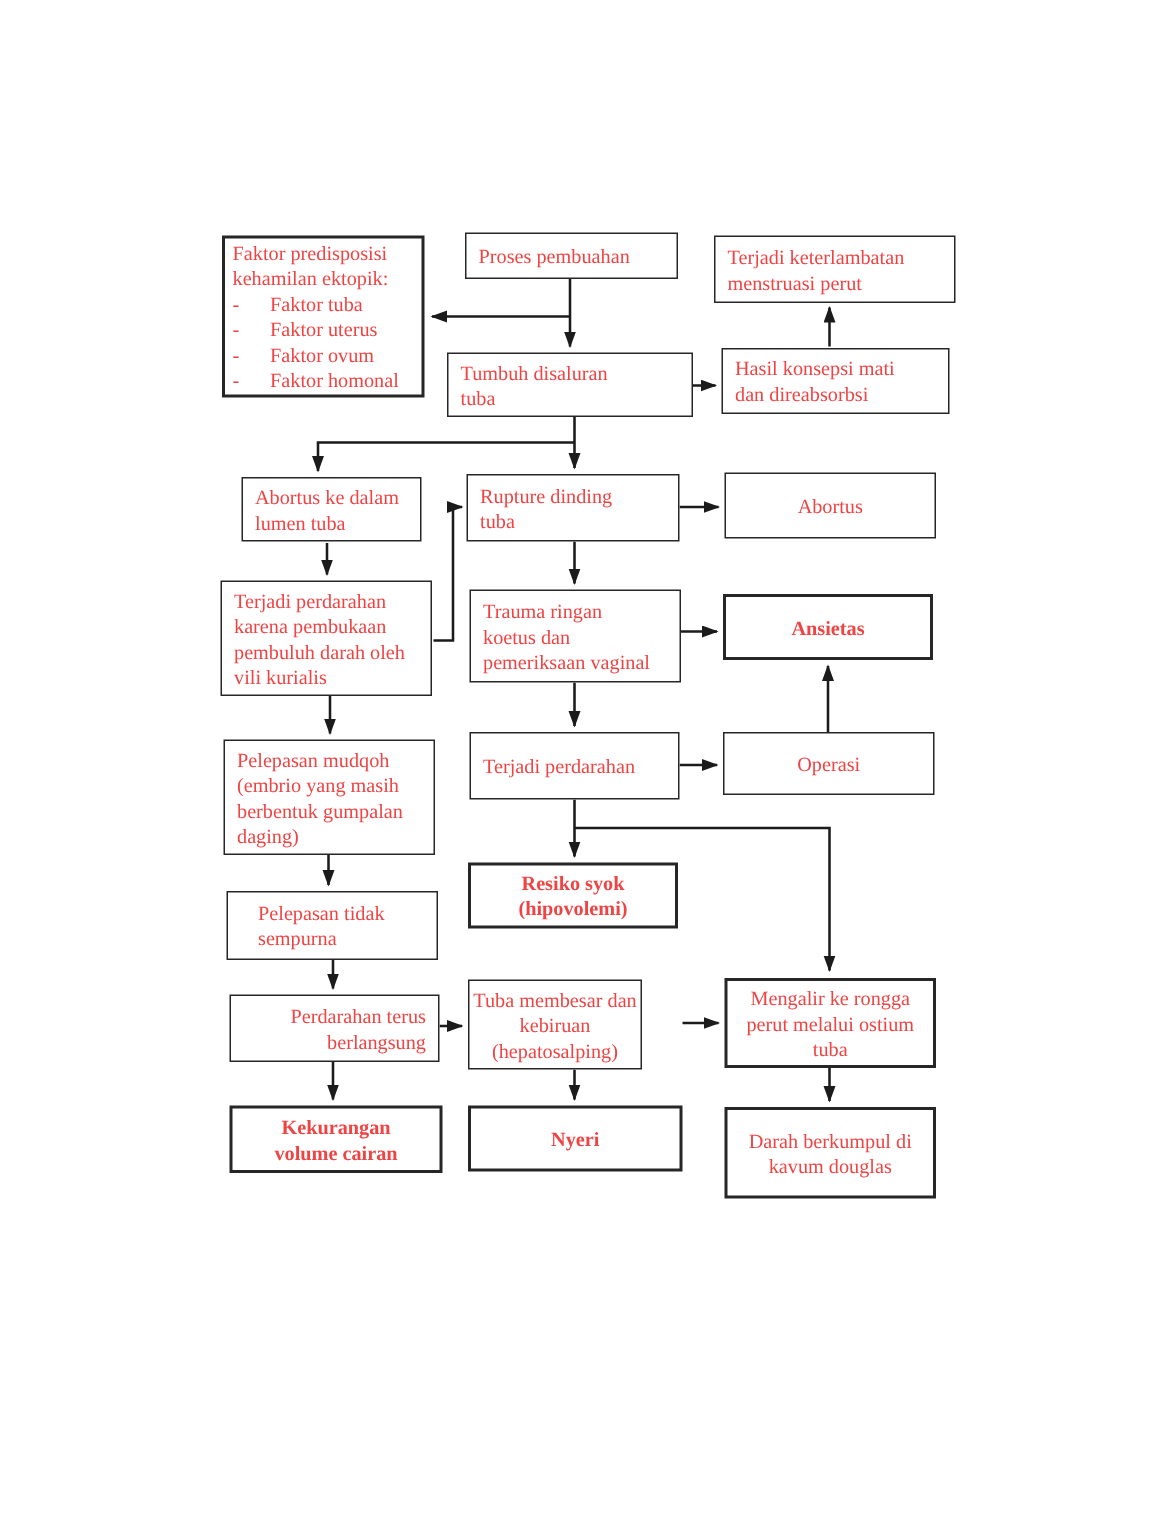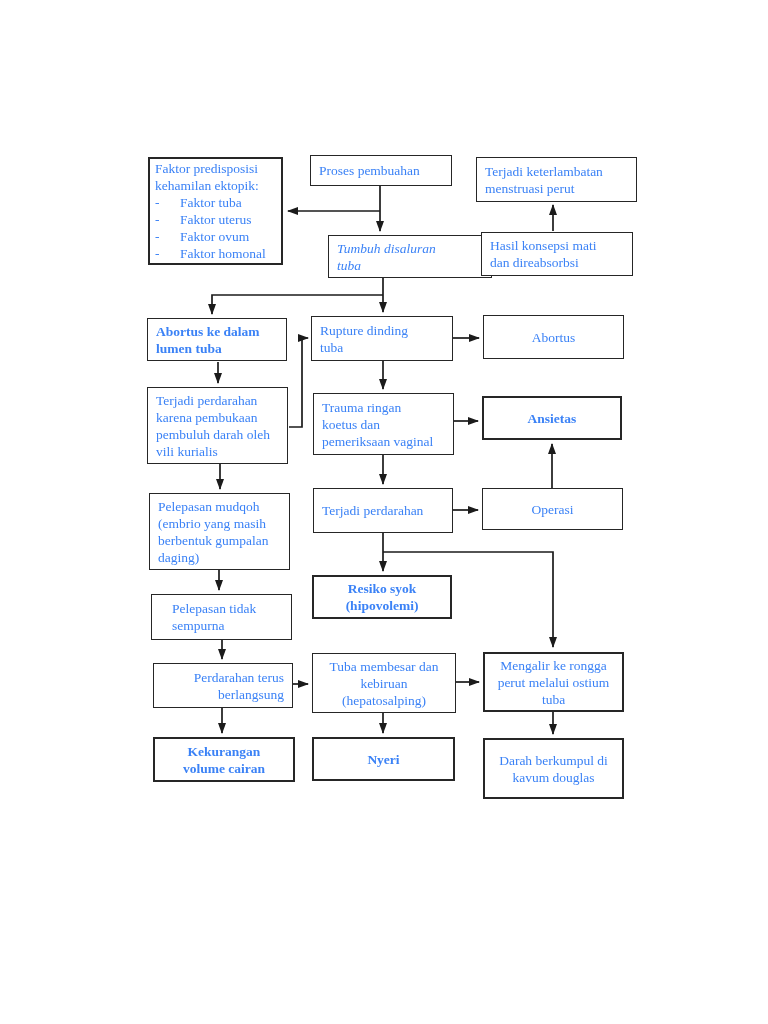--- a/index.html
+++ b/index.html
@@ -1,18 +1,18 @@
 <!DOCTYPE html>
 <html><head>
 <meta charset="utf-8">
 <style>
   html,body{margin:0;padding:0;background:#ffffff;}
   .canvas{
     position:relative;width:768px;height:1024px;background:#ffffff;overflow:hidden;
-    font-family:"Liberation Serif","DejaVu Serif",serif;color:#3b82f6;
+    font-family:"Liberation Serif","DejaVu Serif",serif;color:#ef4444;
   }
   svg.arrows{position:absolute;left:0;top:0;width:768px;height:1024px;pointer-events:none;}
   .node{
     position:absolute;box-sizing:border-box;background:#ffffff;
     border:1.5px solid #262626;
     display:flex;flex-direction:column;justify-content:center;
     padding:2px 8px;font-size:13.5px;line-height:17px;
   }
   .node.thick{border-width:2.2px;}
   .node.center{align-items:center;text-align:center;}
@@ -83,31 +83,31 @@
 
   <div class="node" style="left:310px;top:155px;width:142px;height:31px;">
     <div class="ln">Proses pembuahan</div>
   </div>
 
   <div class="node" style="left:476px;top:157px;width:161px;height:45px;">
     <div class="ln">Terjadi keterlambatan</div>
     <div class="ln">menstruasi perut</div>
   </div>
 
-  <div class="node" style="left:328px;top:235px;width:164px;height:43px;font-style:italic;">
+  <div class="node" style="left:298px;top:235px;width:164px;height:43px;">
     <div class="ln">Tumbuh disaluran</div>
     <div class="ln">tuba</div>
   </div>
 
   <div class="node" style="left:481px;top:232px;width:152px;height:44px;">
     <div class="ln">Hasil konsepsi mati</div>
     <div class="ln">dan direabsorbsi</div>
   </div>
 
-  <div class="node" style="left:147px;top:318px;width:140px;height:43px;font-weight:bold;">
+  <div class="node" style="left:161px;top:318px;width:120px;height:43px;">
     <div class="ln">Abortus ke dalam</div>
     <div class="ln">lumen tuba</div>
   </div>
 
   <div class="node" style="left:311px;top:316px;width:142px;height:45px;">
     <div class="ln">Rupture dinding</div>
     <div class="ln">tuba</div>
   </div>
 
   <div class="node center" style="left:483px;top:315px;width:141px;height:44px;">
@@ -154,21 +154,21 @@
   <div class="node center bold thick" style="left:312px;top:575px;width:140px;height:44px;">
     <div class="ln">Resiko syok</div>
     <div class="ln">(hipovolemi)</div>
   </div>
 
   <div class="node" style="left:153px;top:663px;width:140px;height:45px;align-items:flex-end;">
     <div class="ln">Perdarahan terus</div>
     <div class="ln">berlangsung</div>
   </div>
 
-  <div class="node center" style="left:312px;top:653px;width:144px;height:60px;">
+  <div class="node center" style="left:312px;top:653px;width:116px;height:60px;">
     <div class="ln">Tuba membesar  dan</div>
     <div class="ln">kebiruan</div>
     <div class="ln">(hepatosalping)</div>
   </div>
 
   <div class="node center thick" style="left:483px;top:652px;width:141px;height:60px;">
     <div class="ln">Mengalir ke rongga</div>
     <div class="ln">perut melalui ostium</div>
     <div class="ln">tuba</div>
   </div>

